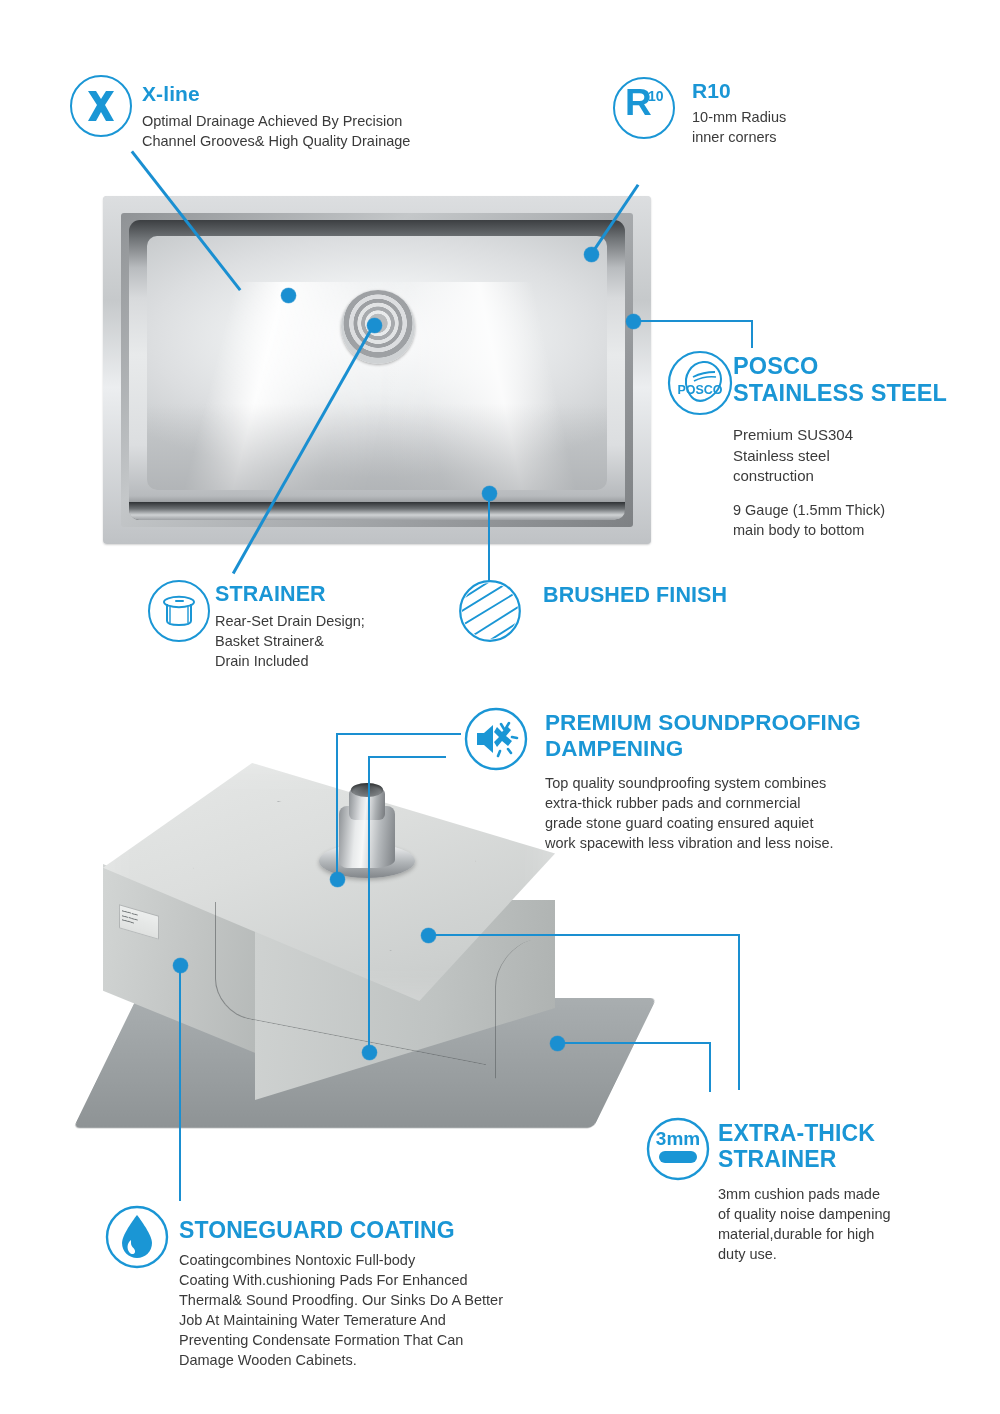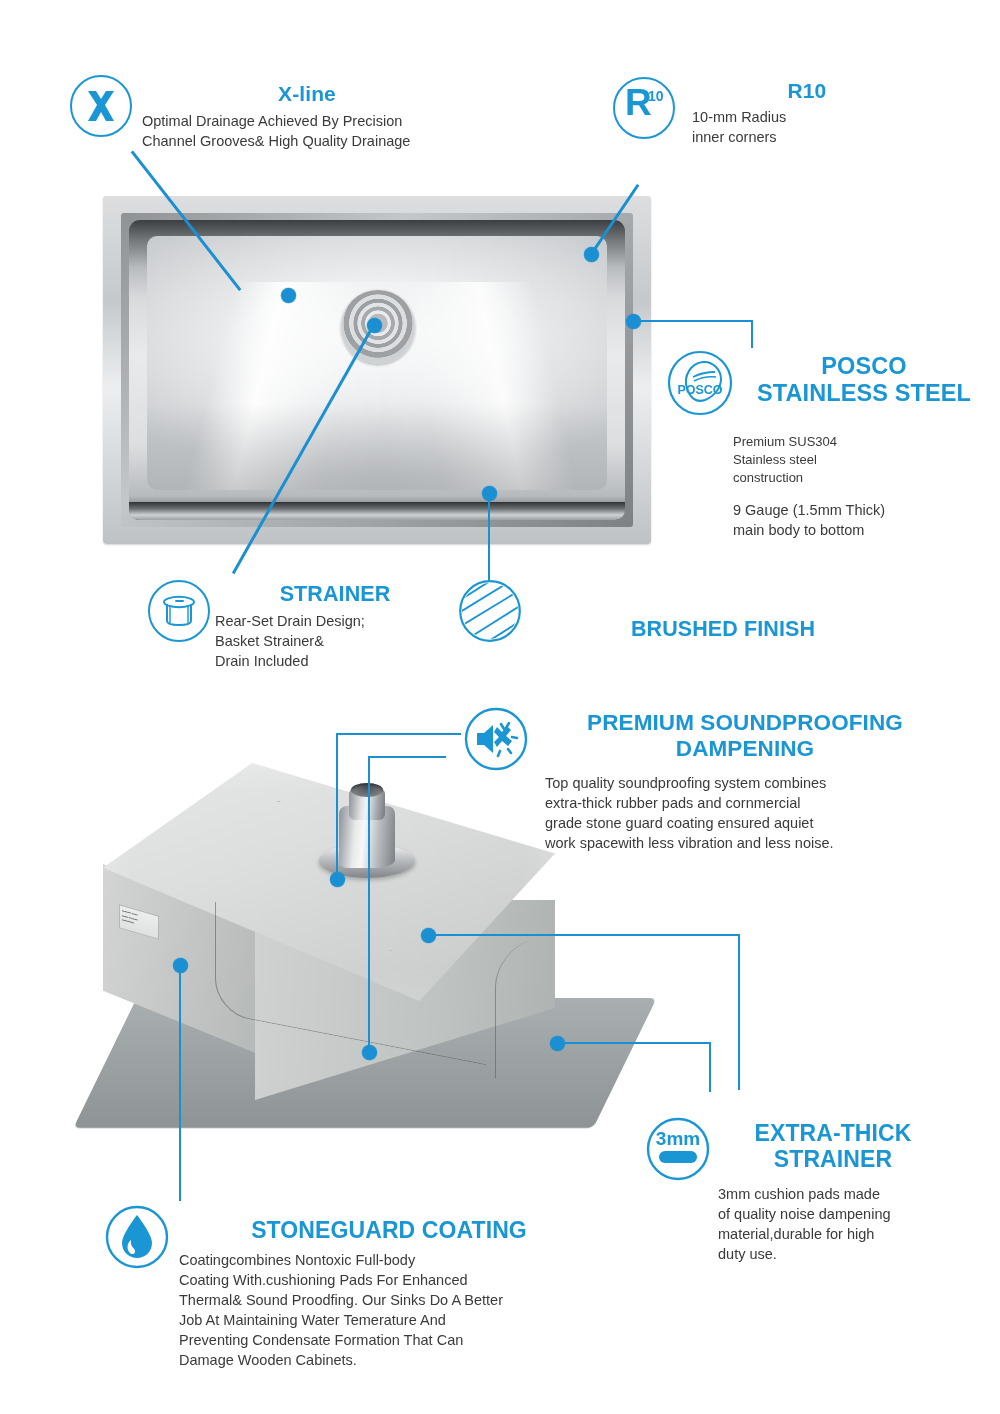--- a/index.html
+++ b/index.html
@@ -14,21 +14,20 @@
   .stage{position:absolute;left:0;top:0;width:1000px;height:1414px;}
   .abs{position:absolute;}
 
   
   .c-title{
     color:#1a96d5;
     font-weight:bold;
     letter-spacing:.1px;
     line-height:1.12;
     white-space:pre-line;
-    text-align:center;
   }
   .c-body{
     color:#3a3a3a;
     line-height:1.38;
     white-space:pre-line;
   }
 
   
   .icon-circle{
     position:absolute;
@@ -271,21 +270,21 @@
       <circle cx="33" cy="33" r="31" fill="none" stroke="#1a96d5" stroke-width="2.2"></circle>
       <path d="M20 38 C16 26 24 13 36 12 C46 11 54 20 54 29 C54 37 48 46 38 50 C29 53 23 48 20 38 Z" fill="none" stroke="#1a96d5" stroke-width="2"></path>
       <path d="M26 27 C32 24 40 22 48 22" fill="none" stroke="#1a96d5" stroke-width="1.8"></path>
       <path d="M27 31 C33 28 41 26 49 27" fill="none" stroke="#1a96d5" stroke-width="1.5"></path>
       <text x="33" y="44" font-family="Liberation Sans, sans-serif" font-size="12.5" font-weight="bold" fill="#1a96d5" text-anchor="middle">POSCO</text>
     </svg>
   </div>
   <div class="abs" style="left:733px;top:353px;width:262px;">
     <div class="c-title" style="font-size:23.5px;line-height:1.15;">POSCO
 STAINLESS STEEL</div>
-    <div class="c-body" style="font-size:13px;margin-top:26px;">Premium SUS304
+    <div class="c-body" style="font-size:15px;margin-top:18px;">Premium SUS304
 Stainless steel
 construction</div>
     <div class="c-body" style="font-size:14.5px;margin-top:13px;">9 Gauge (1.5mm Thick)
 main body to bottom</div>
   </div>
 
   <div class="icon-circle" style="left:148px;top:580px;width:62px;height:62px;">
     <svg width="42" height="42" viewBox="0 0 42 42">
       <ellipse cx="21" cy="12" rx="15" ry="5.2" fill="none" stroke="#1a96d5" stroke-width="2"></ellipse>
       <path d="M9 14 L9 31 Q9 35 21 35 Q33 35 33 31 L33 14" fill="none" stroke="#1a96d5" stroke-width="2"></path>
@@ -311,21 +310,21 @@
       <circle cx="31" cy="31" r="29.8" fill="none" stroke="#1a96d5" stroke-width="2.2"></circle>
       <g clip-path="url(#bfclip)" stroke="#1a96d5" stroke-width="1.9" fill="none" stroke-linecap="round">
         <line x1="-2" y1="22" x2="42" y2="-6"></line>
         <line x1="-2" y1="34" x2="50" y2="2"></line>
         <line x1="2" y1="46" x2="58" y2="12"></line>
         <line x1="10" y1="58" x2="64" y2="24"></line>
         <line x1="22" y1="66" x2="66" y2="38"></line>
       </g>
     </svg>
   </div>
-  <div class="abs" style="left:543px;top:617px;width:360px;">
+  <div class="abs" style="left:543px;top:583px;width:360px;">
     <div class="c-title" style="font-size:21.5px;margin-bottom:5px;">BRUSHED FINISH</div>
   </div>
 
   <div class="abs" style="left:464px;top:707px;width:64px;height:64px;">
     <svg width="64" height="64" viewBox="0 0 64 64">
       <circle cx="32" cy="32" r="30" fill="none" stroke="#1a96d5" stroke-width="2.4"></circle>
       <path d="M13 26 L20 26 L29 18 L29 46 L20 38 L13 38 Z" fill="#1a96d5"></path>
       <path d="M33 20 L38 25 L43 19 L47 23 L42 29 L48 34 L44 39 L38 34 L33 40 L30 35 L35 30 L30 25 Z" fill="#1a96d5"></path>
       <path d="M37 17 L40 22 M45 16 L42 21 M48 30 L53 31 M44 42 L47 46 M36 44 L34 49" stroke="#1a96d5" stroke-width="2.6" stroke-linecap="round"></path>
     </svg>

